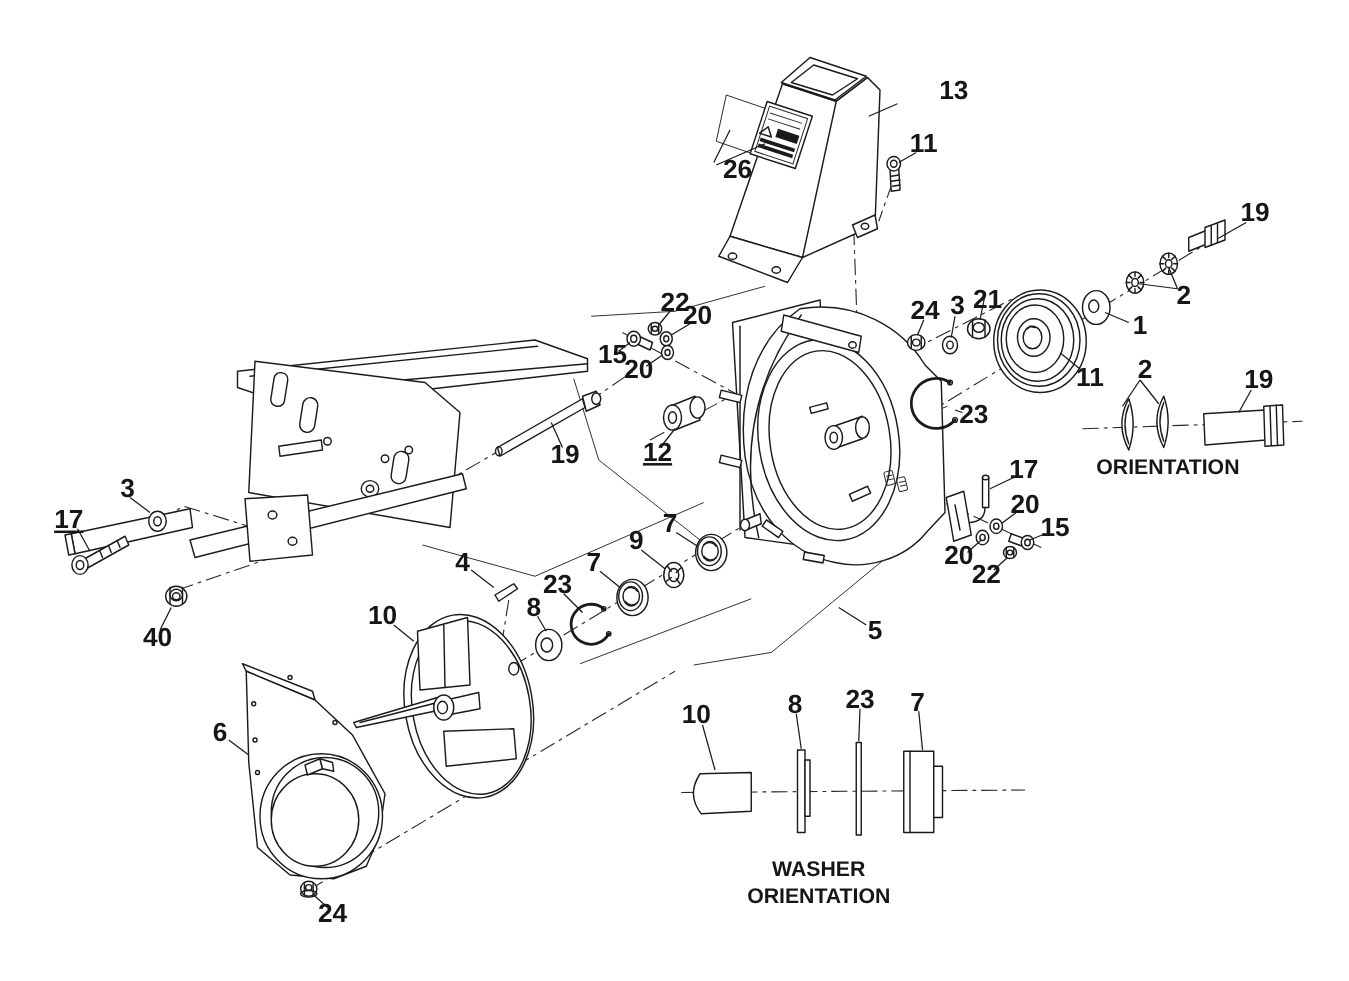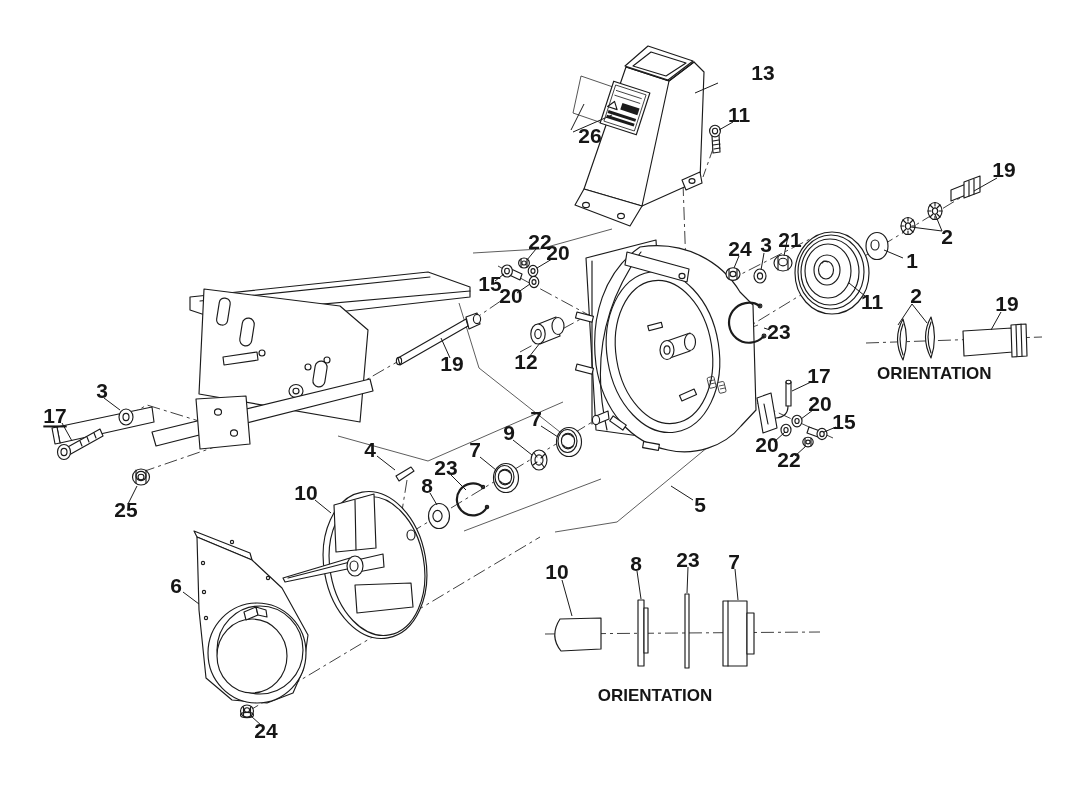--- a/index.html
+++ b/index.html
@@ -424,41 +424,42 @@
       <div class="callout" style="left: 819px; top: 377px;">17</div>
       <div class="callout" style="left: 820px; top: 405px;">20</div>
       <div class="callout" style="left: 844px; top: 423px;">15</div>
       <div class="callout" style="left: 767px; top: 446px;">20</div>
       <div class="callout" style="left: 789px; top: 461px;">22</div>
       <div class="callout" style="left: 700px; top: 506px;">5</div>
       <div class="callout" style="left: 540px; top: 243px;">22</div>
       <div class="callout" style="left: 558px; top: 254px;">20</div>
       <div class="callout" style="left: 490px; top: 285px;">15</div>
       <div class="callout" style="left: 511px; top: 297px;">20</div>
-      <div class="callout" style="left: 526px; top: 363px;">12</div>
+      <div class="callout" style="left: 526px; top: 363px; text-decoration: underline;">12</div>
       <div class="callout" style="left: 452px; top: 365px;">19</div>
       <div class="callout" style="left: 55px; top: 417px; text-decoration: underline;">17</div>
       <div class="callout" style="left: 102px; top: 392px;">3</div>
-      <div class="callout" style="left: 126px; top: 511px;">25</div>
+      <div class="callout" style="left: 126px; top: 511px;">40</div>
       <div class="callout" style="left: 370px; top: 451px;">4</div>
       <div class="callout" style="left: 446px; top: 469px;">23</div>
       <div class="callout" style="left: 475px; top: 451px;">7</div>
       <div class="callout" style="left: 509px; top: 434px;">9</div>
       <div class="callout" style="left: 536px; top: 420px;">7</div>
       <div class="callout" style="left: 427px; top: 487px;">8</div>
       <div class="callout" style="left: 306px; top: 494px;">10</div>
       <div class="callout" style="left: 176px; top: 587px;">6</div>
       <div class="callout" style="left: 266px; top: 732px;">24</div>
       <div class="callout" style="left: 557px; top: 573px;">10</div>
       <div class="callout" style="left: 636px; top: 565px;">8</div>
       <div class="callout" style="left: 688px; top: 561px;">23</div>
       <div class="callout" style="left: 734px; top: 563px;">7</div>
     </div>
 
   <div class="caption" id="caption-spring">
     <div>ORIENTATION</div>
   </div>
 
   <div class="caption" id="caption-washer">
+    <div>WASHER</div>
     <div>ORIENTATION</div>
   </div>
 
 </div>
 
 </body></html>

